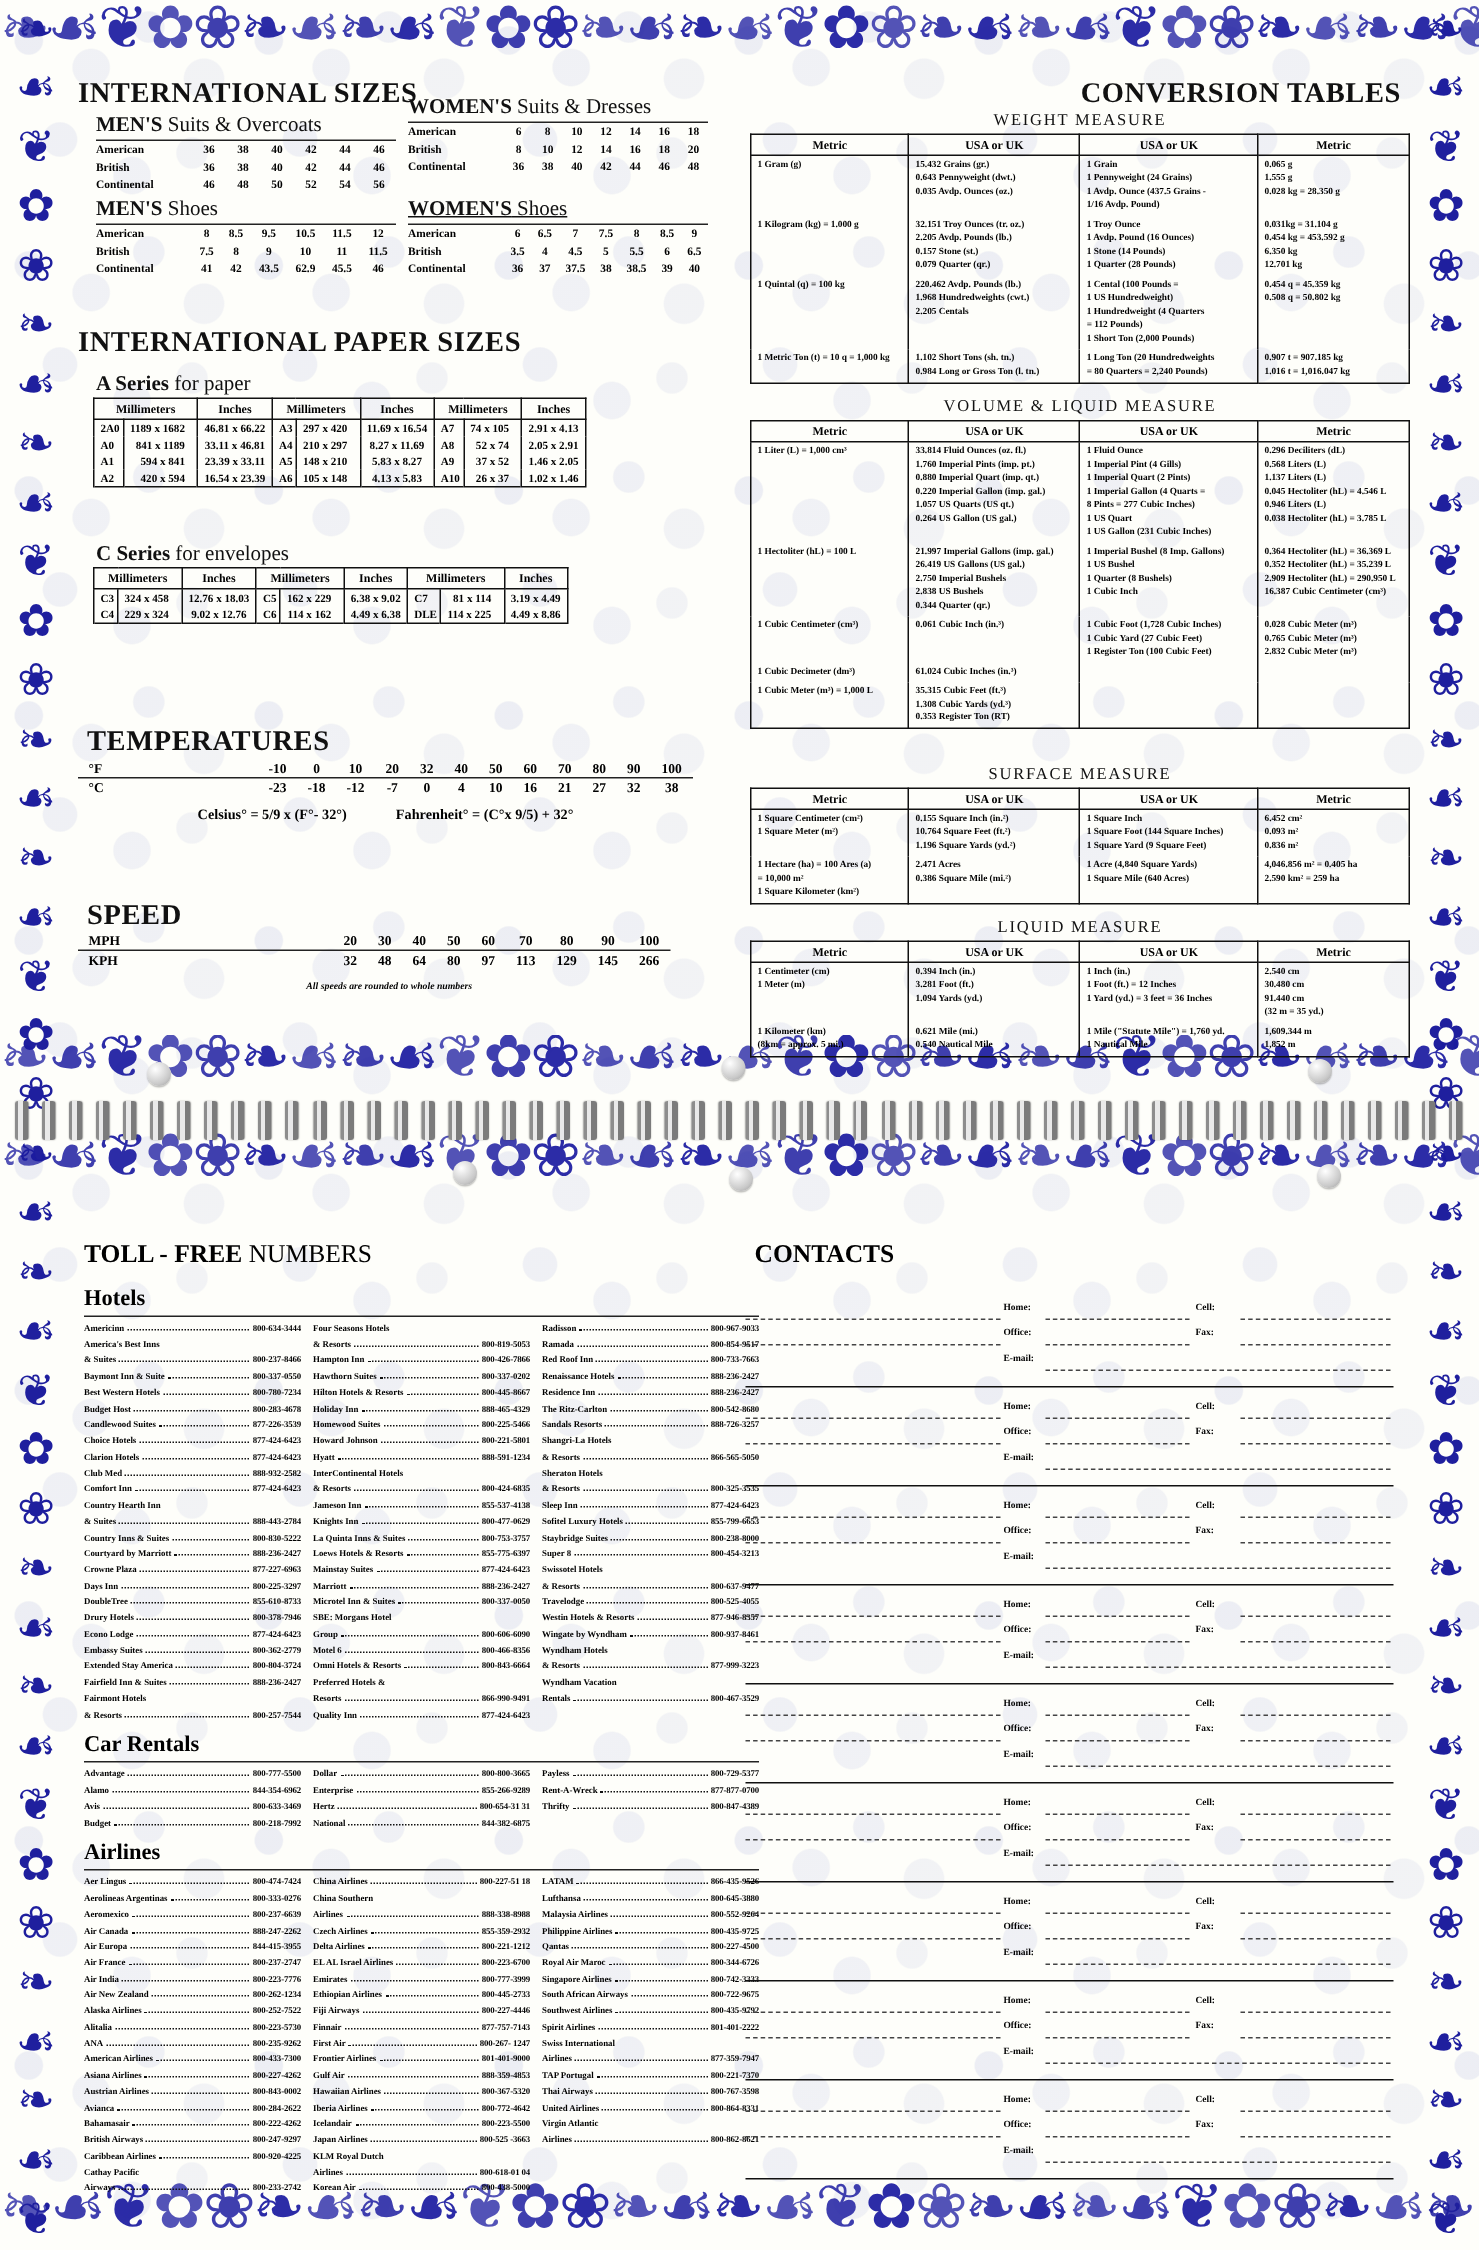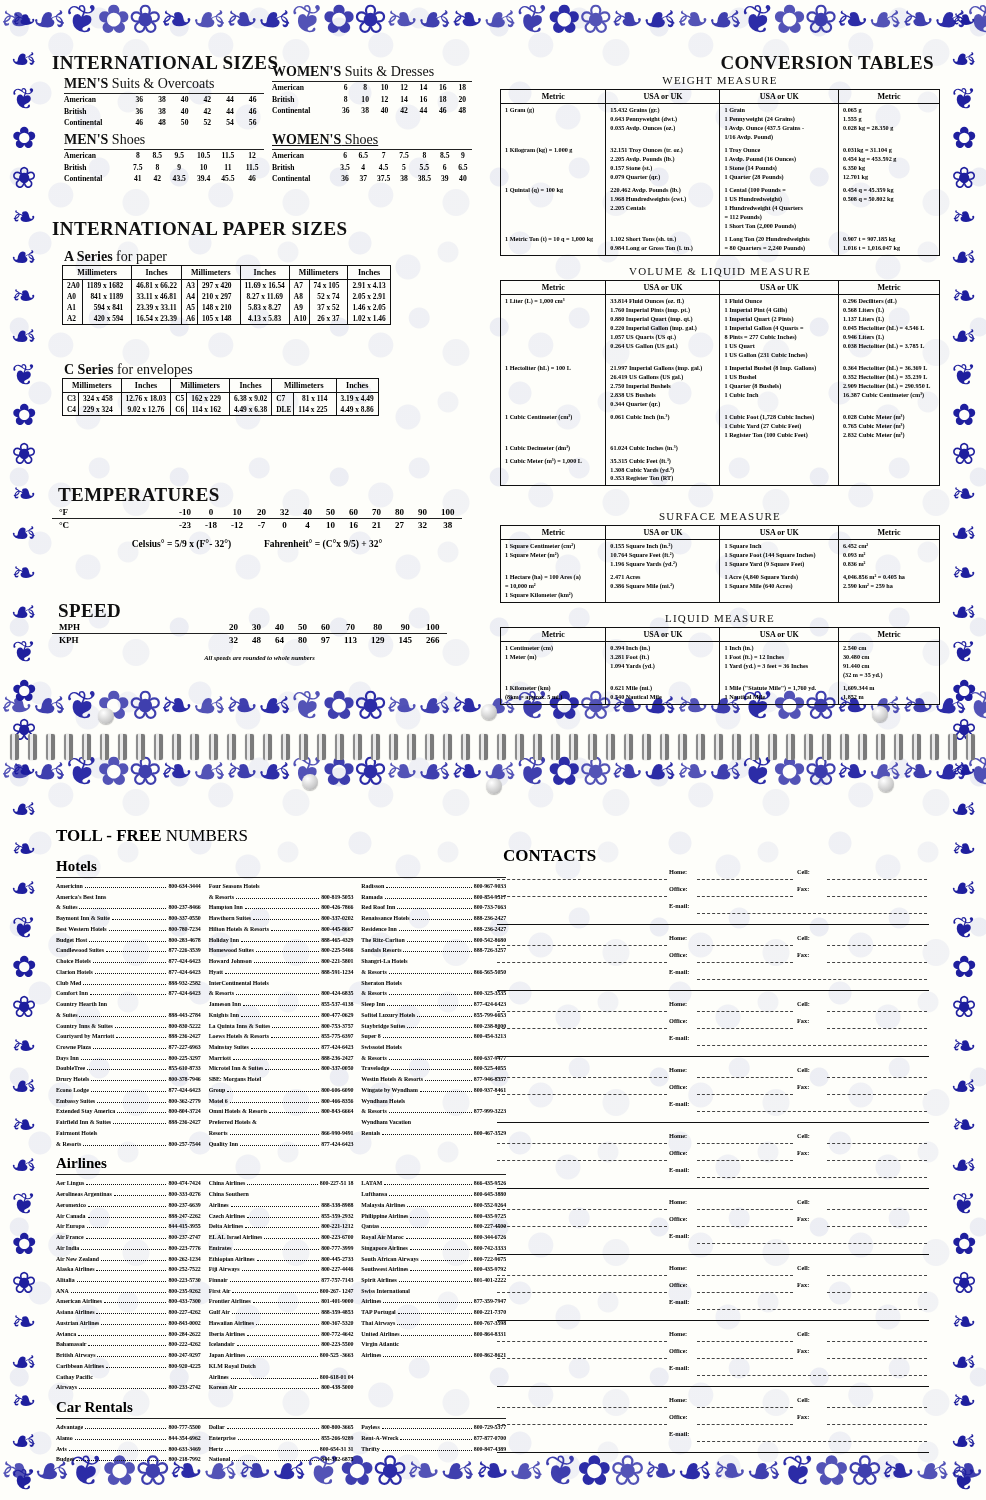--- a/index.html
+++ b/index.html
@@ -366,21 +366,21 @@
                 <td style="text-align:center;">9</td>
                 <td style="text-align:center;">10</td>
                 <td style="text-align:center;">11</td>
                 <td style="text-align:center;">11.5</td>
               </tr>
               <tr>
                 <td class="lbl">Continental</td>
                 <td style="text-align:center;">41</td>
                 <td style="text-align:center;">42</td>
                 <td style="text-align:center;">43.5</td>
-                <td style="text-align:center;">39.4</td>
+                <td style="text-align:center;">62.9</td>
                 <td style="text-align:center;">45.5</td>
                 <td style="text-align:center;">46</td>
               </tr>
             </tbody>
           </table>
         </div>
         <div style="position:absolute;left:272px;top:132px;width:200px;">
           <div class="sub-h" style="margin-bottom:1px;text-decoration:underline;"><b>WOMEN'S</b><span class="lt"> Shoes</span></div>
           <div class="rule"></div>
           <table class="sizetbl" style="width:200px;">
@@ -1296,20 +1296,87 @@
               </div>
               <div class="prow">
                 <span class="pname">Rentals</span>
                 <span class="pdots"></span>
                 <span class="pnum">800-467-3529</span>
               </div>
             </div>
           </div>
         </div>
         <div style="margin-top:6px;">
+          <div class="cat-title" style="margin-bottom:2px;">Car Rentals</div>
+          <div class="rule" style="margin-bottom:3px;"></div>
+          <div style="display:flex;gap:8px;">
+            <div class="listcol" style="flex:1 1 0;min-width:0;">
+              <div class="prow">
+                <span class="pname">Advantage</span>
+                <span class="pdots"></span>
+                <span class="pnum">800-777-5500</span>
+              </div>
+              <div class="prow">
+                <span class="pname">Alamo</span>
+                <span class="pdots"></span>
+                <span class="pnum">844-354-6962</span>
+              </div>
+              <div class="prow">
+                <span class="pname">Avis</span>
+                <span class="pdots"></span>
+                <span class="pnum">800-633-3469</span>
+              </div>
+              <div class="prow">
+                <span class="pname">Budget</span>
+                <span class="pdots"></span>
+                <span class="pnum">800-218-7992</span>
+              </div>
+            </div>
+            <div class="listcol" style="flex:1 1 0;min-width:0;">
+              <div class="prow">
+                <span class="pname">Dollar</span>
+                <span class="pdots"></span>
+                <span class="pnum">800-800-3665</span>
+              </div>
+              <div class="prow">
+                <span class="pname">Enterprise</span>
+                <span class="pdots"></span>
+                <span class="pnum">855-266-9289</span>
+              </div>
+              <div class="prow">
+                <span class="pname">Hertz</span>
+                <span class="pdots"></span>
+                <span class="pnum">800-654-31 31</span>
+              </div>
+              <div class="prow">
+                <span class="pname">National</span>
+                <span class="pdots"></span>
+                <span class="pnum">844-382-6875</span>
+              </div>
+            </div>
+            <div class="listcol" style="flex:1 1 0;min-width:0;">
+              <div class="prow">
+                <span class="pname">Payless</span>
+                <span class="pdots"></span>
+                <span class="pnum">800-729-5377</span>
+              </div>
+              <div class="prow">
+                <span class="pname">Rent-A-Wreck</span>
+                <span class="pdots"></span>
+                <span class="pnum">877-877-0700</span>
+              </div>
+              <div class="prow">
+                <span class="pname">Thrifty</span>
+                <span class="pdots"></span>
+                <span class="pnum">800-847-4389</span>
+              </div>
+            </div>
+          </div>
+        </div>
+        <div style="margin-top:6px;">
           <div class="cat-title" style="margin-bottom:2px;">Airlines</div>
           <div class="rule" style="margin-bottom:3px;"></div>
           <div style="display:flex;gap:8px;">
             <div class="listcol" style="flex:1 1 0;min-width:0;">
               <div class="prow">
                 <span class="pname">Aer Lingus</span>
                 <span class="pdots"></span>
                 <span class="pnum">800-474-7424</span>
               </div>
               <div class="prow">
@@ -1582,90 +1649,23 @@
                 <span class="pname">Virgin Atlantic</span>
               </div>
               <div class="prow">
                 <span class="pname">Airlines</span>
                 <span class="pdots"></span>
                 <span class="pnum">800-862-8621</span>
               </div>
             </div>
           </div>
         </div>
-        <div style="margin-top:6px;">
-          <div class="cat-title" style="margin-bottom:2px;">Car Rentals</div>
-          <div class="rule" style="margin-bottom:3px;"></div>
-          <div style="display:flex;gap:8px;">
-            <div class="listcol" style="flex:1 1 0;min-width:0;">
-              <div class="prow">
-                <span class="pname">Advantage</span>
-                <span class="pdots"></span>
-                <span class="pnum">800-777-5500</span>
-              </div>
-              <div class="prow">
-                <span class="pname">Alamo</span>
-                <span class="pdots"></span>
-                <span class="pnum">844-354-6962</span>
-              </div>
-              <div class="prow">
-                <span class="pname">Avis</span>
-                <span class="pdots"></span>
-                <span class="pnum">800-633-3469</span>
-              </div>
-              <div class="prow">
-                <span class="pname">Budget</span>
-                <span class="pdots"></span>
-                <span class="pnum">800-218-7992</span>
-              </div>
-            </div>
-            <div class="listcol" style="flex:1 1 0;min-width:0;">
-              <div class="prow">
-                <span class="pname">Dollar</span>
-                <span class="pdots"></span>
-                <span class="pnum">800-800-3665</span>
-              </div>
-              <div class="prow">
-                <span class="pname">Enterprise</span>
-                <span class="pdots"></span>
-                <span class="pnum">855-266-9289</span>
-              </div>
-              <div class="prow">
-                <span class="pname">Hertz</span>
-                <span class="pdots"></span>
-                <span class="pnum">800-654-31 31</span>
-              </div>
-              <div class="prow">
-                <span class="pname">National</span>
-                <span class="pdots"></span>
-                <span class="pnum">844-382-6875</span>
-              </div>
-            </div>
-            <div class="listcol" style="flex:1 1 0;min-width:0;">
-              <div class="prow">
-                <span class="pname">Payless</span>
-                <span class="pdots"></span>
-                <span class="pnum">800-729-5377</span>
-              </div>
-              <div class="prow">
-                <span class="pname">Rent-A-Wreck</span>
-                <span class="pdots"></span>
-                <span class="pnum">877-877-0700</span>
-              </div>
-              <div class="prow">
-                <span class="pname">Thrifty</span>
-                <span class="pdots"></span>
-                <span class="pnum">800-847-4389</span>
-              </div>
-            </div>
-          </div>
-        </div>
       </div>
 
-    <div style="position:absolute;left:503px;top:826px;margin-top:20px;" class="section-title">
+    <div style="position:absolute;left:503px;top:826px;" class="section-title">
       <b>CONTACTS</b>
     </div>
     <div id="contacts-wrap" style="position:absolute;left:497px;top:868px;width:432px;">
         <div class="contact-block" style="height:66px;position:relative;">
           <div class="clabel" style="position:absolute;left:172px;top:0px;">Home:</div>
           <div class="clabel" style="position:absolute;left:300px;top:0px;">Cell:</div>
           <div class="cline" style="position:absolute;left:0;top:11px;width:170px;"></div>
           <div class="cline" style="position:absolute;left:200px;top:11px;width:96px;"></div>
           <div class="cline" style="position:absolute;left:330px;top:11px;width:100px;"></div>
           <div class="clabel" style="position:absolute;left:172px;top:17px;">Office:</div>

